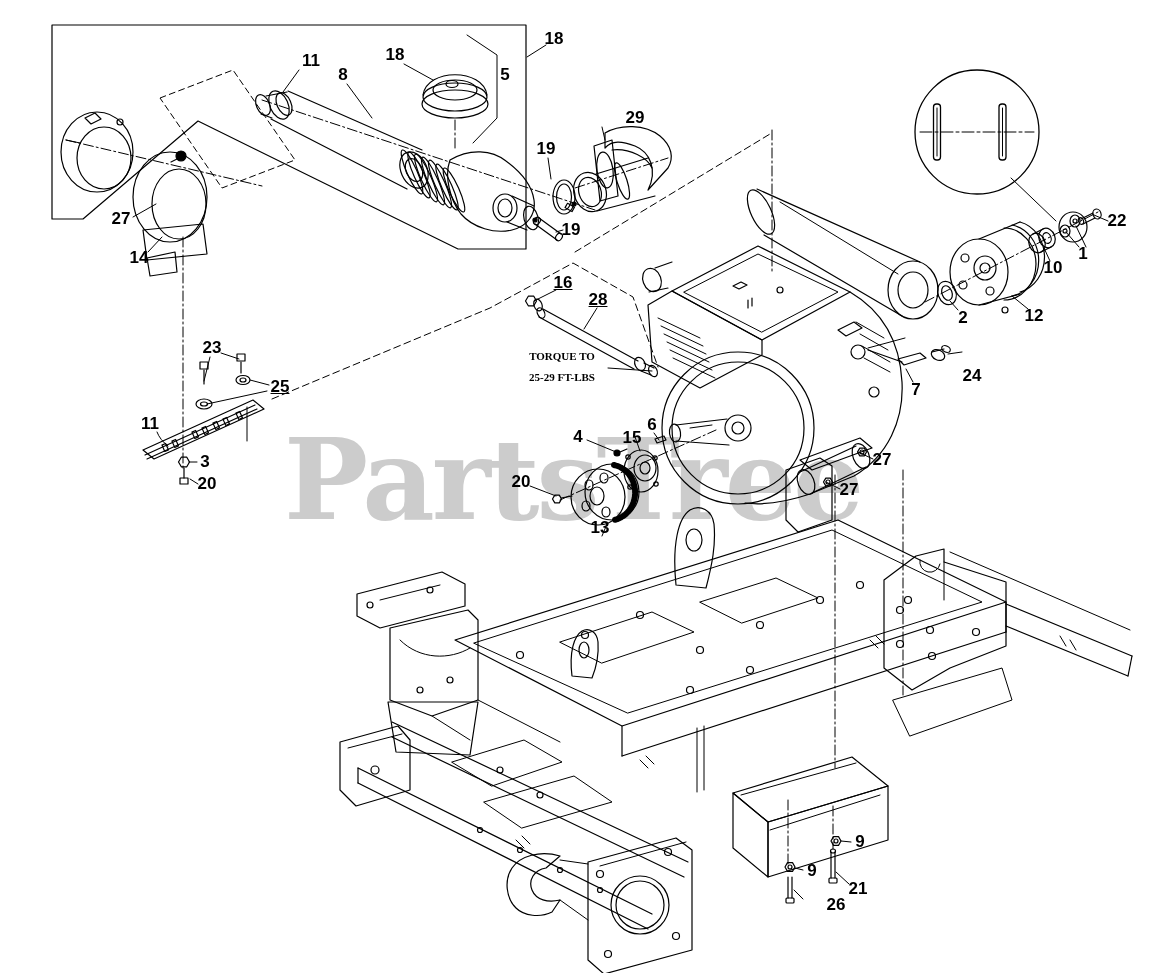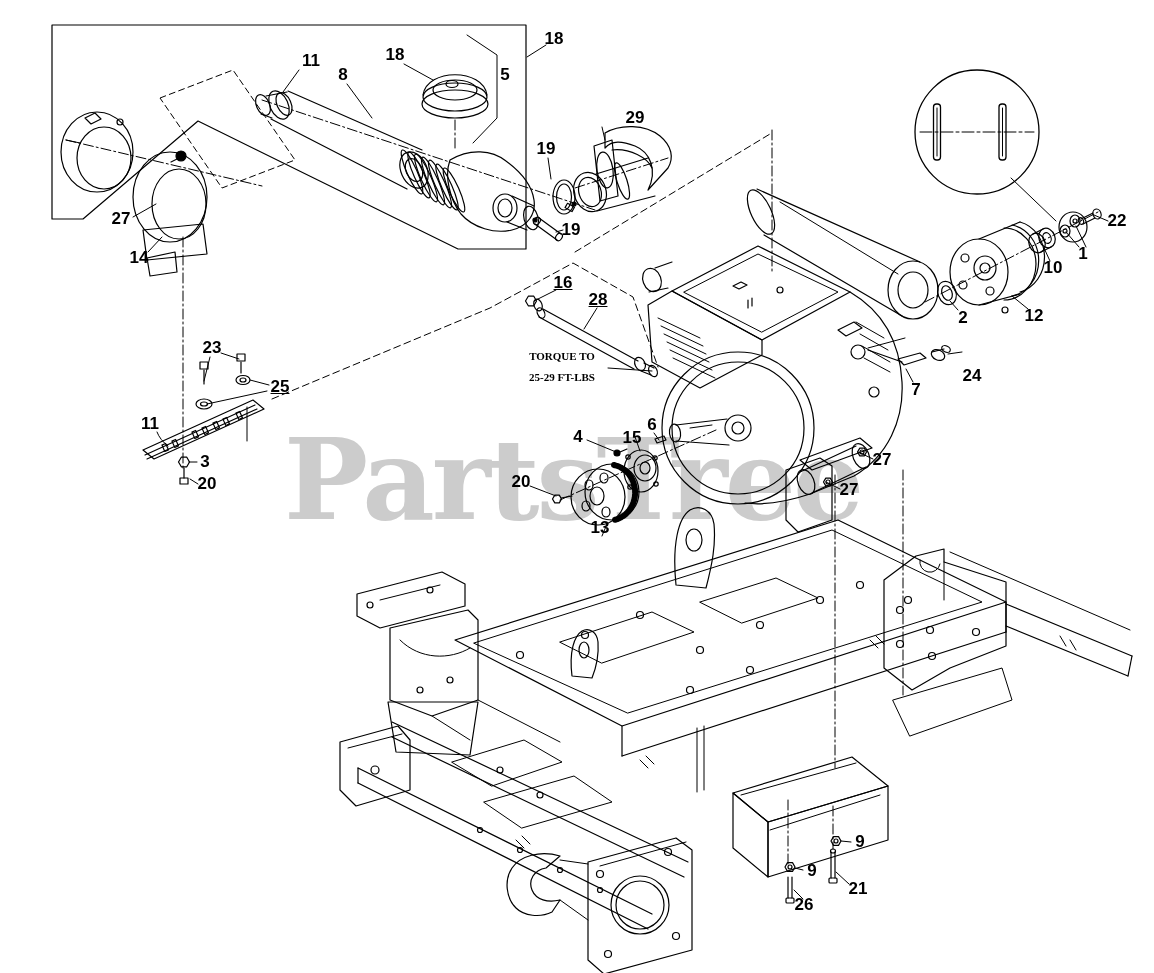--- a/index.html
+++ b/index.html
@@ -480,15 +480,15 @@
       <div class="callout" style="left: 578px; top: 437px;">4</div>
       <div class="callout" style="left: 632px; top: 426px; margin-top: 12px;">15</div>
       <div class="callout" style="left: 652px; top: 425px;">6</div>
       <div class="callout" style="left: 521px; top: 482px;">20</div>
       <div class="callout" style="left: 600px; top: 528px;">13</div>
       <div class="callout" style="left: 882px; top: 460px;">27</div>
       <div class="callout" style="left: 849px; top: 490px;">27</div>
       <div class="callout" style="left: 860px; top: 842px;">9</div>
       <div class="callout" style="left: 812px; top: 871px;">9</div>
       <div class="callout" style="left: 858px; top: 889px; text-align: right;">21</div>
-      <div class="callout" style="left: 804px; top: 905px;">26</div>
+      <div class="callout" style="left: 836px; top: 905px;">26</div>
     </div>
 </div>
 
 </body></html>

